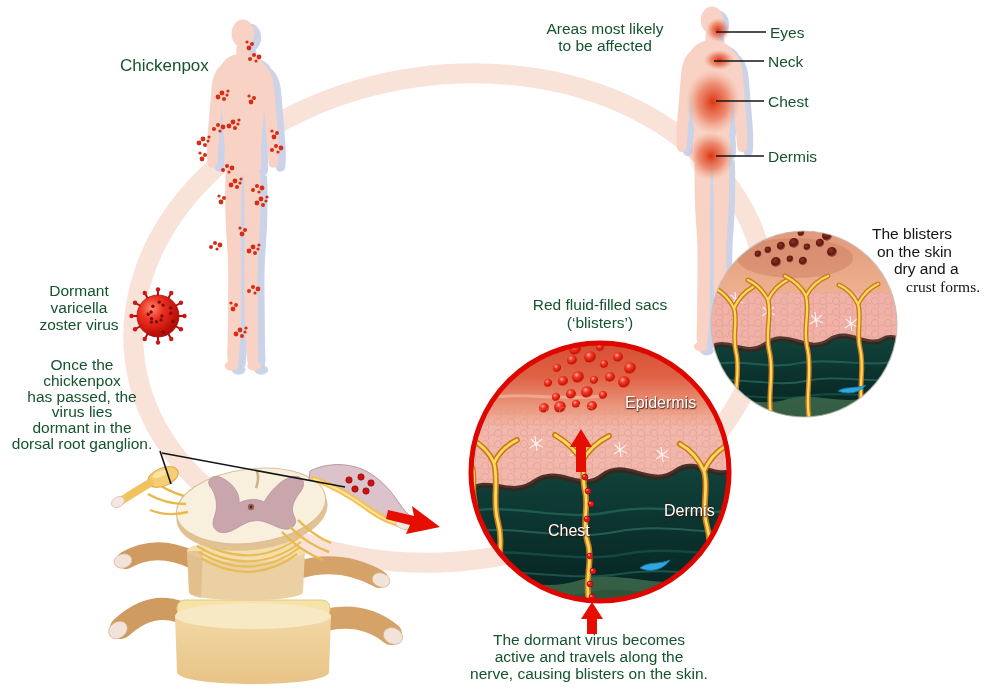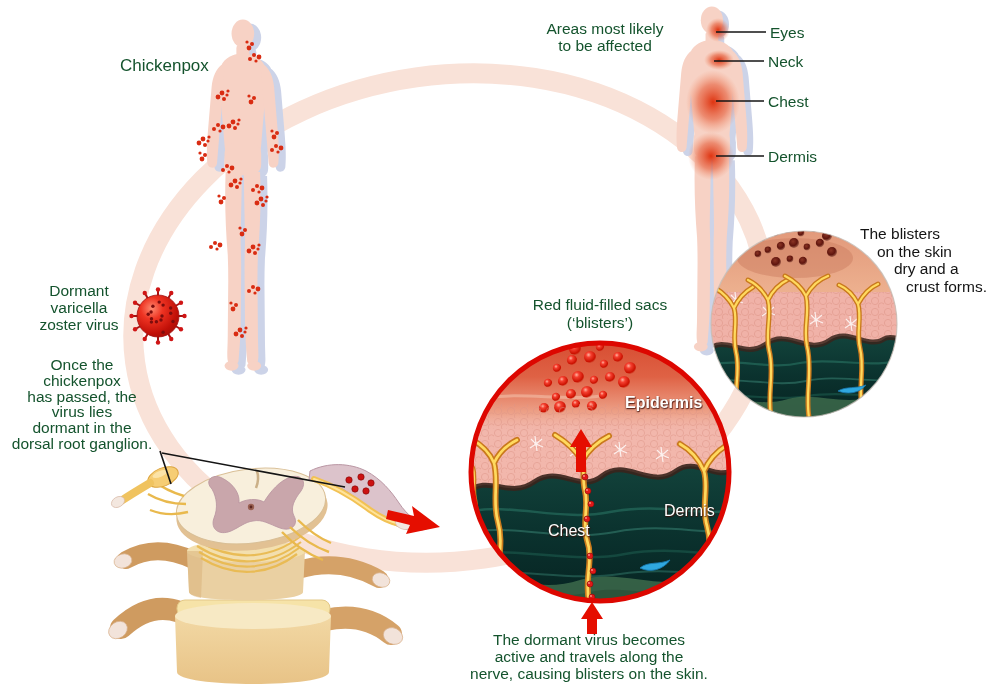--- a/index.html
+++ b/index.html
@@ -6,21 +6,21 @@
   #canvas{position:relative;width:998px;height:700px;background:#fff;overflow:hidden;
           font-family:"Liberation Sans",sans-serif;color:#111;}
   #scene{position:absolute;left:0;top:0;}
   .lbl{position:absolute;white-space:pre-line;font-size:15.5px;line-height:17px;color:#14532d;}
   .center{text-align:center;}
   .title{font-size:17px;line-height:19px;}
   .tight{line-height:15.8px;}
   .wide{line-height:18px;}
   .circle-lbl{position:absolute;color:#fff;font-size:16px;
               text-shadow:0 1px 2px rgba(40,10,5,.75),1px 1px 0 rgba(90,20,10,.55);}
-  .epi{font-weight:bold;padding-left:28px;}
+  .epi{font-weight:normal;padding-left:28px;}
   .caption-line{white-space:nowrap;font-size:15.5px;line-height:17.5px;color:#141414;}
 </style>
 </head>
 <body>
 
 <div id="canvas">
 
 <svg id="scene" width="998" height="700" viewBox="0 0 998 700">
   <defs>
     <radialGradient id="gBlob" cx="50%" cy="50%" r="50%">
@@ -495,23 +495,23 @@
 has passed, the
 virus lies
 dormant in the
 dorsal root ganglion.</div>
 
 <div class="circle-lbl epi" style="left:597px;top:394px;">Epidermis</div>
 <div class="circle-lbl" style="left:631px;top:502px;margin-left:33px;">Dermis</div>
 <div class="circle-lbl" style="left:548px;top:522px;">Chest</div>
 
 <div style="position:absolute;left:857px;top:225px;">
-  <div class="caption-line" style="margin-left:3px;">The blisters</div>
+  <div class="caption-line" style="margin-left:15px;">The blisters</div>
   <div class="caption-line" style="margin-left:20px;">on the skin</div>
   <div class="caption-line" style="margin-left:37px;">dry and a</div>
-  <div class="caption-line" style="margin-left:49px;">crust forms.</div>
+  <div class="caption-line" style="margin-left:49px;font-family:Liberation Serif, serif;">crust forms.</div>
 </div>
 
 <div class="lbl center" style="left:428px;top:631px;width:322px;">The dormant virus becomes
 active and travels along the
 nerve, causing blisters on the skin.</div>
 
 </div>
 
 </body></html>

